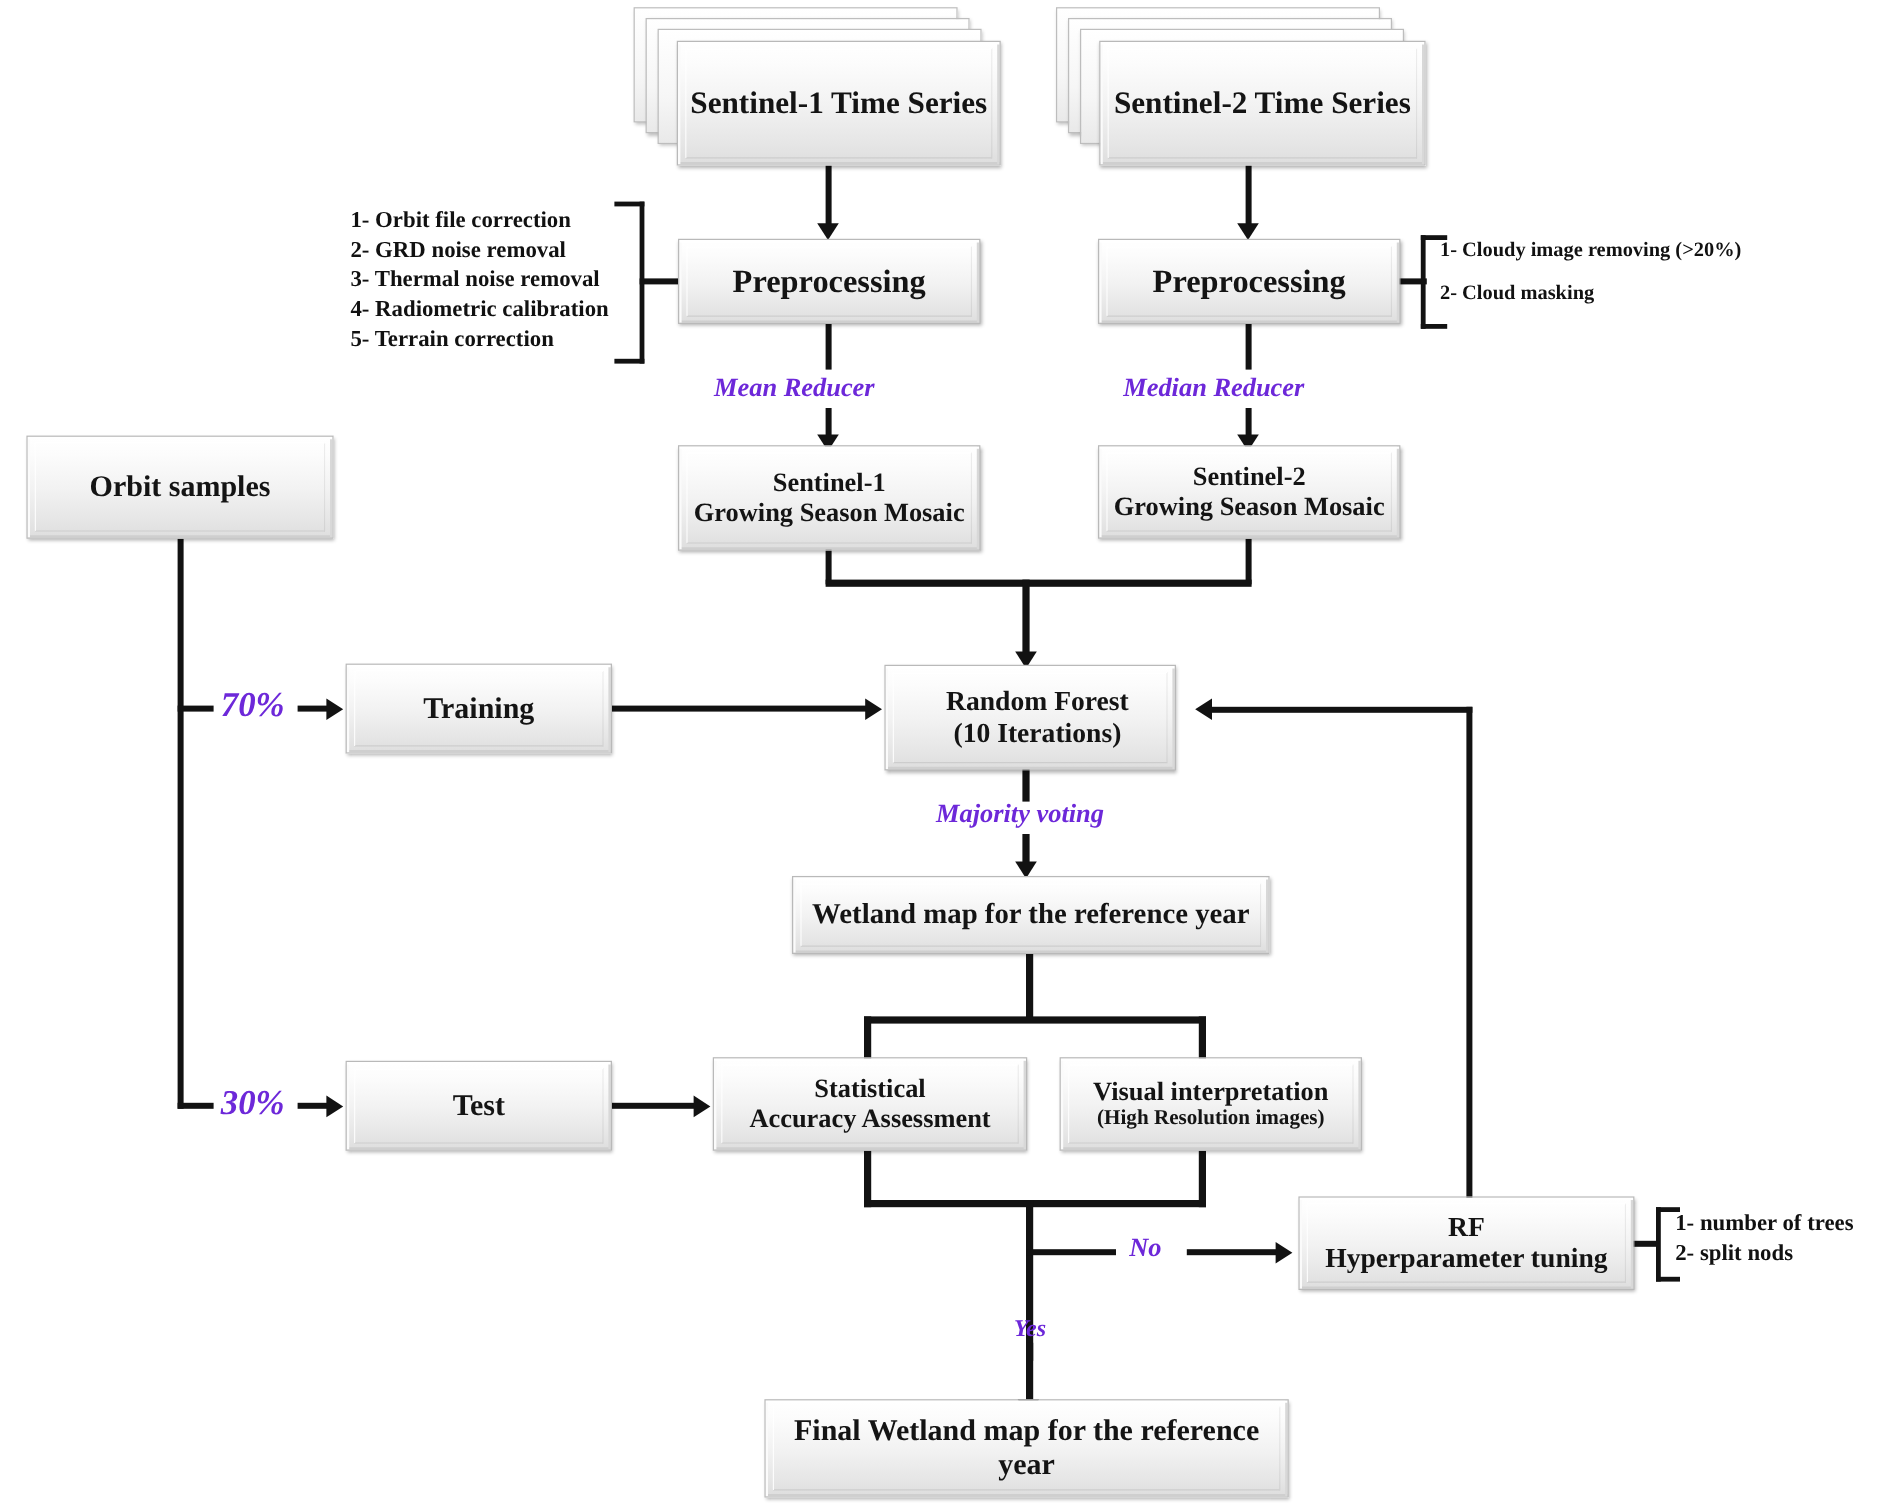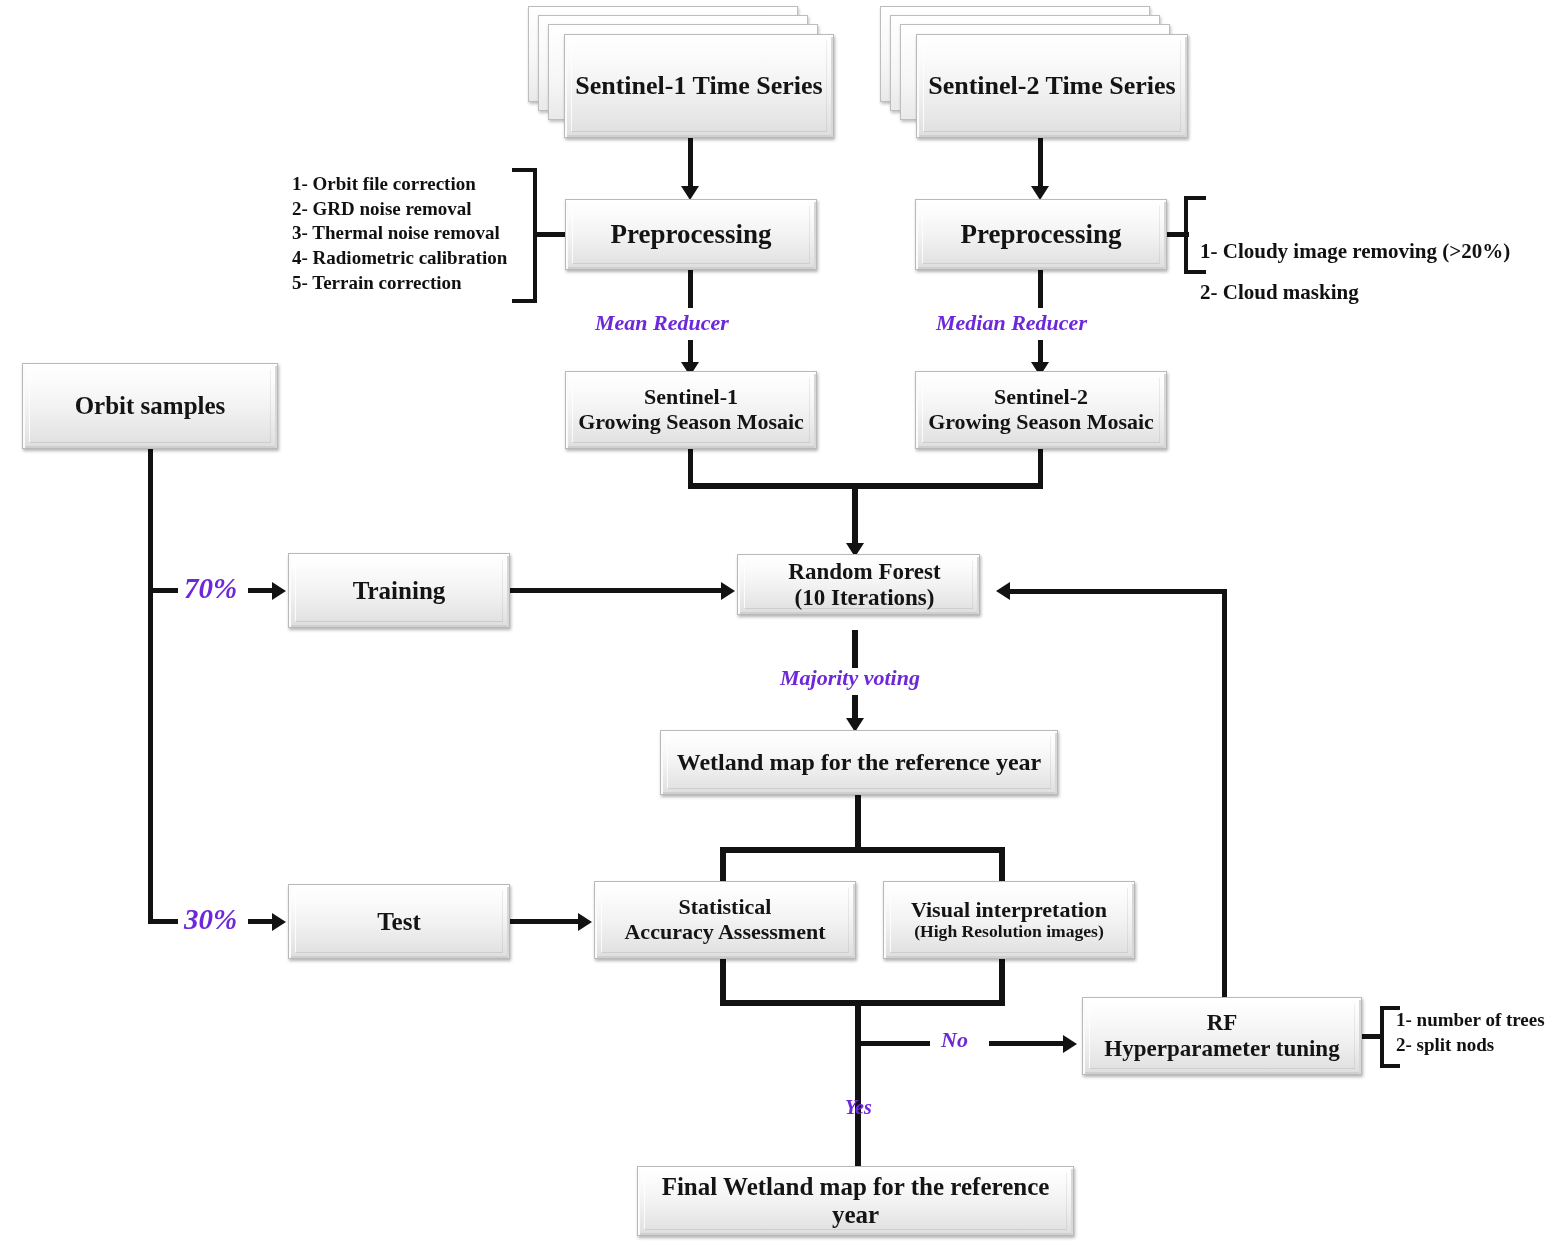--- a/index.html
+++ b/index.html
@@ -170,36 +170,36 @@
     <div class="row">2- GRD noise removal</div>
     <div class="row">3- Thermal noise removal</div>
     <div class="row">4- Radiometric calibration</div>
     <div class="row">5- Terrain correction</div>
   </div>
   <div class="brk" style="left:512px; top:168px; width:25px; height:135px;"></div>
   <div class="ln" style="left:533px; top:232px; width:34px; height:5px;"></div>
 
   <div class="brk-left" style="left:1184px; top:196px; width:22px; height:78px;"></div>
   <div class="ln" style="left:1165px; top:232px; width:24px; height:5px;"></div>
-  <div class="annot" style="left:1200px; top:197px; font-size:21px;margin-top:41px;">
+  <div class="annot" style="left:1200px; top:197px; font-size:17px;">
     <div class="row" style="margin-bottom:14px;">1- Cloudy image removing (&gt;20%)</div>
     <div class="row">2- Cloud masking</div>
   </div>
 
   <div class="ln" style="left:688px; top:270px; width:5px; height:38px;"></div>
   <div class="lbl lbl-italic" style="left:595px; top:310px; font-size:22px;">Mean Reducer</div>
   <div class="ln" style="left:688px; top:340px; width:5px; height:26px;"></div>
   <div class="arrow arrow-down" style="left:681px; top:362px;"></div>
 
   <div class="ln" style="left:1038px; top:270px; width:5px; height:38px;"></div>
   <div class="lbl lbl-italic" style="left:936px; top:310px; font-size:22px;">Median Reducer</div>
   <div class="ln" style="left:1038px; top:340px; width:5px; height:26px;"></div>
   <div class="arrow arrow-down" style="left:1031px; top:362px;"></div>
 
-  <div class="box" style="left:565px; top:371px; width:252px; height:78px; font-size:22px; flex-direction:column;">
+  <div class="box" style="left:565px; top:371px; width:252px; height:88px; font-size:22px; flex-direction:column;">
     <span class="txt">Sentinel-1</span>
     <span class="txt">Growing Season Mosaic</span>
   </div>
 
   <div class="box" style="left:915px; top:371px; width:252px; height:78px; font-size:22px; flex-direction:column;">
     <span class="txt">Sentinel-2</span>
     <span class="txt">Growing Season Mosaic</span>
   </div>
 
   <div class="ln" style="left:688px; top:449px; width:5px; height:38px;"></div>
@@ -224,21 +224,21 @@
 
   <div class="ln" style="left:248px; top:919px; width:28px; height:5px;"></div>
   <div class="arrow arrow-right" style="left:272px; top:913px;"></div>
 
   <div class="box" style="left:288px; top:553px; width:222px; height:75px; font-size:25px;">
     <span class="txt">Training</span>
   </div>
   <div class="ln" style="left:510px; top:588px; width:215px; height:5px;"></div>
   <div class="arrow arrow-right" style="left:721px; top:582px;"></div>
 
-  <div class="box" style="left:737px; top:554px; width:243px; height:61px; font-size:23px; flex-direction:column;padding-left:12px;">
+  <div class="box" style="left:737px; top:554px; width:243px; height:88px; font-size:23px; flex-direction:column;padding-left:12px;">
     <span class="txt">Random Forest</span>
     <span class="txt">(10 Iterations)</span>
   </div>
 
   <div class="ln" style="left:1010px; top:589px; width:217px; height:5px;"></div>
   <div class="ln" style="left:1222px; top:589px; width:5px; height:412px;"></div>
   <div class="arrow arrow-left" style="left:996px; top:582px;"></div>
 
   <div class="ln" style="left:852px; top:630px; width:6px; height:38px;"></div>
   <div class="lbl lbl-italic" style="left:780px; top:665px; font-size:22px;">Majority voting</div>
@@ -289,17 +289,17 @@
     <span class="txt">Hyperparameter tuning</span>
   </div>
 
   <div class="brk-left" style="left:1380px; top:1006px; width:20px; height:62px;"></div>
   <div class="ln" style="left:1360px; top:1034px; width:22px; height:5px;"></div>
   <div class="annot" style="left:1396px; top:1008px; font-size:19px;">
     <div class="row">1- number of trees</div>
     <div class="row">2- split nods</div>
   </div>
 
-  <div class="box" style="left:637px; top:1166px; width:437px; height:70px; font-size:25px;">
+  <div class="box" style="left:637px; top:1166px; width:437px; height:82px; font-size:25px;">
     <span class="txt">Final Wetland map for the reference year</span>
   </div>
 
 </div>
 
 </body></html>

